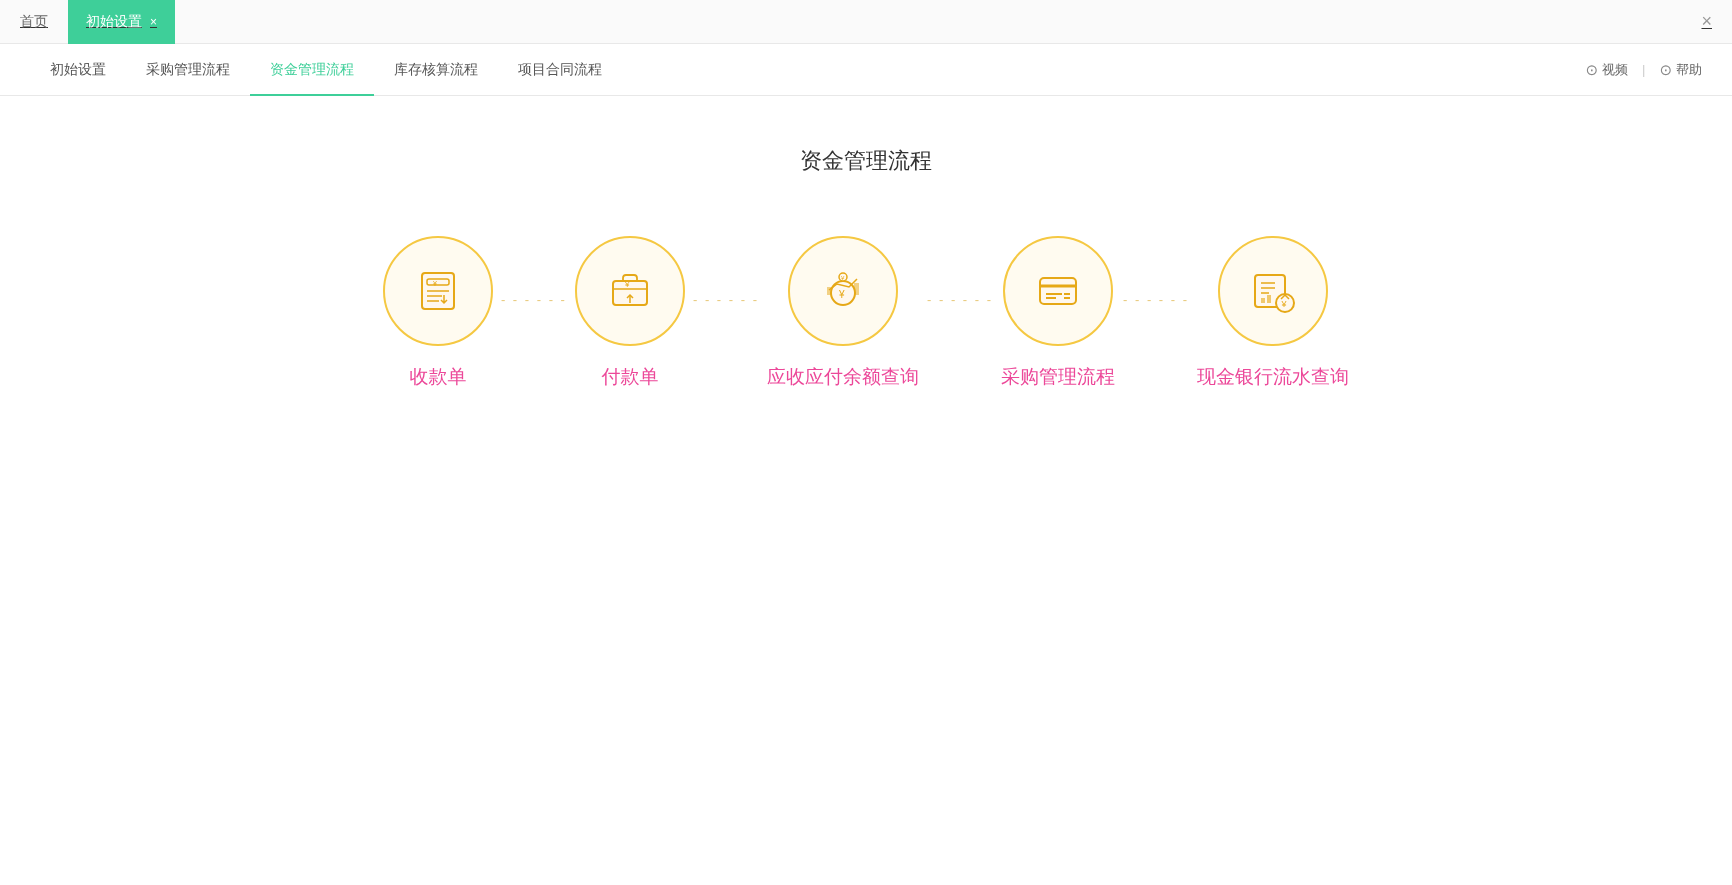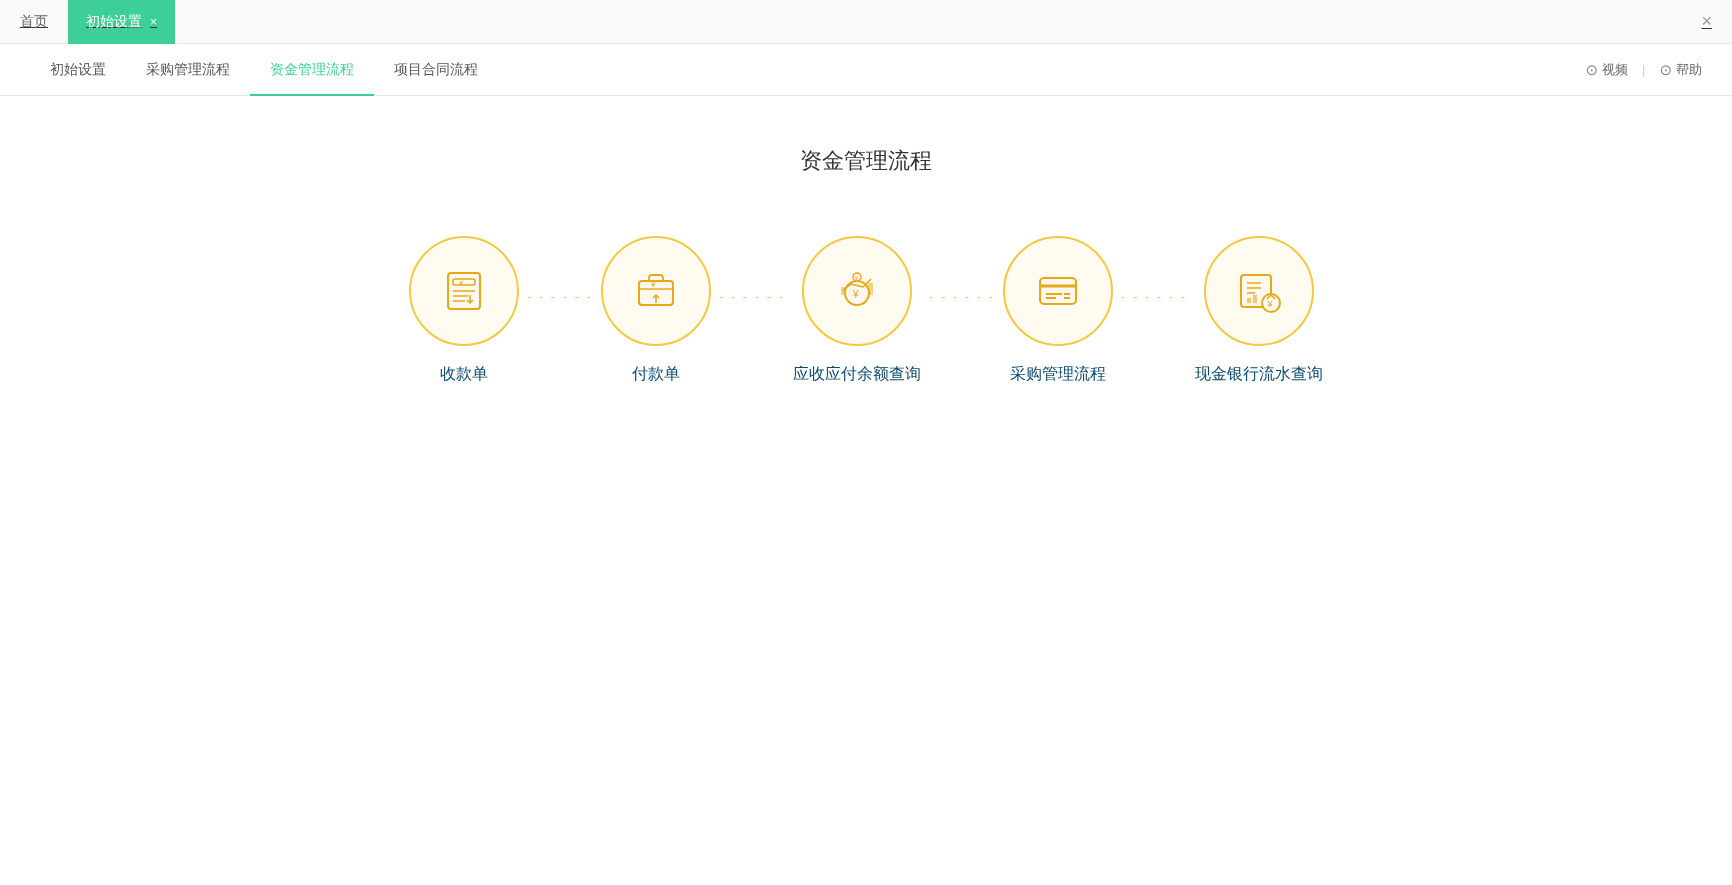--- a/index.html
+++ b/index.html
@@ -144,22 +144,22 @@
       display: flex;
       align-items: center;
       justify-content: center;
       margin-bottom: 18px;
     }
     .flow-icon {
       width: 52px;
       height: 52px;
     }
     .flow-label {
-      font-size: 16px;
-      color: #0c4a6e;
+      font-size: 19px;
+      color: #ec4899;
       text-align: right;
     }
     .flow-arrow {
       display: flex;
       align-items: center;
       margin: 0 8px;
       margin-bottom: 28px;
       color: #e8c97a;
       font-size: 13px;
       letter-spacing: 2px;
@@ -176,20 +176,21 @@
   </div>
   <div class="top-bar-close-all">
     <span>×</span>
   </div>
 </div>
 
 <div class="nav-bar">
   <div class="nav-item">初始设置</div>
   <div class="nav-item">采购管理流程</div>
   <div class="nav-item active">资金管理流程</div>
+  <div class="nav-item">库存核算流程</div>
   <div class="nav-item">项目合同流程</div>
   <div class="nav-right">
     <div class="nav-right-item">
       <span style="font-size:15px;color:#888;">⊙</span>
       <span>视频</span>
     </div>
     <span class="nav-divider">|</span>
     <div class="nav-right-item">
       <span style="font-size:15px;color:#888;">⊙</span>
       <span>帮助</span>

